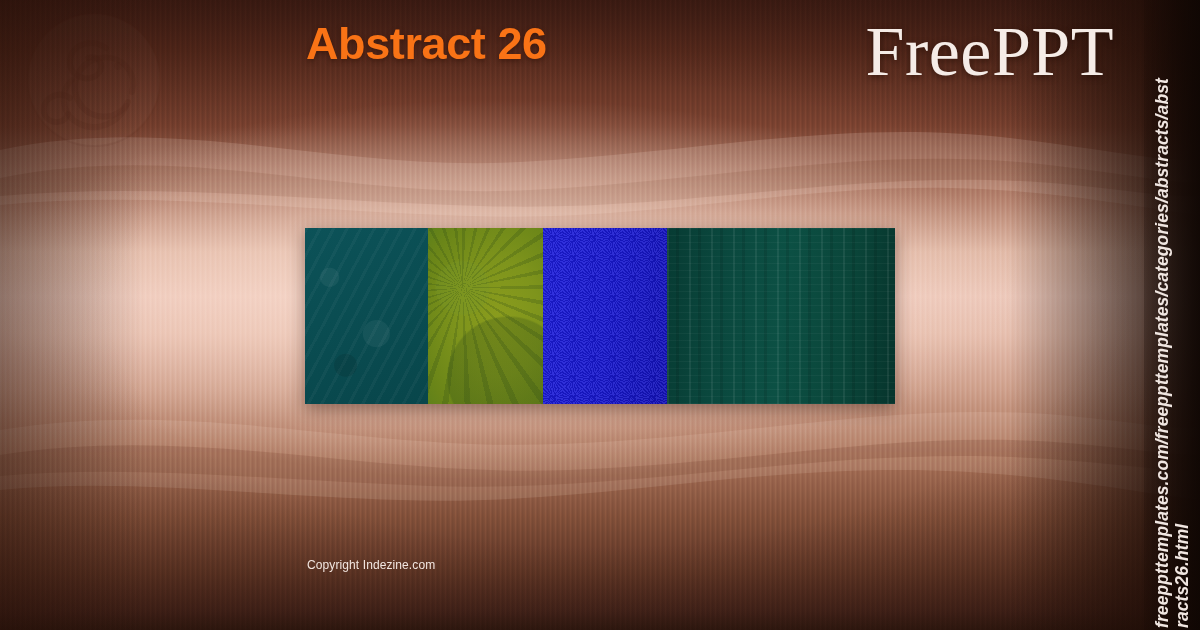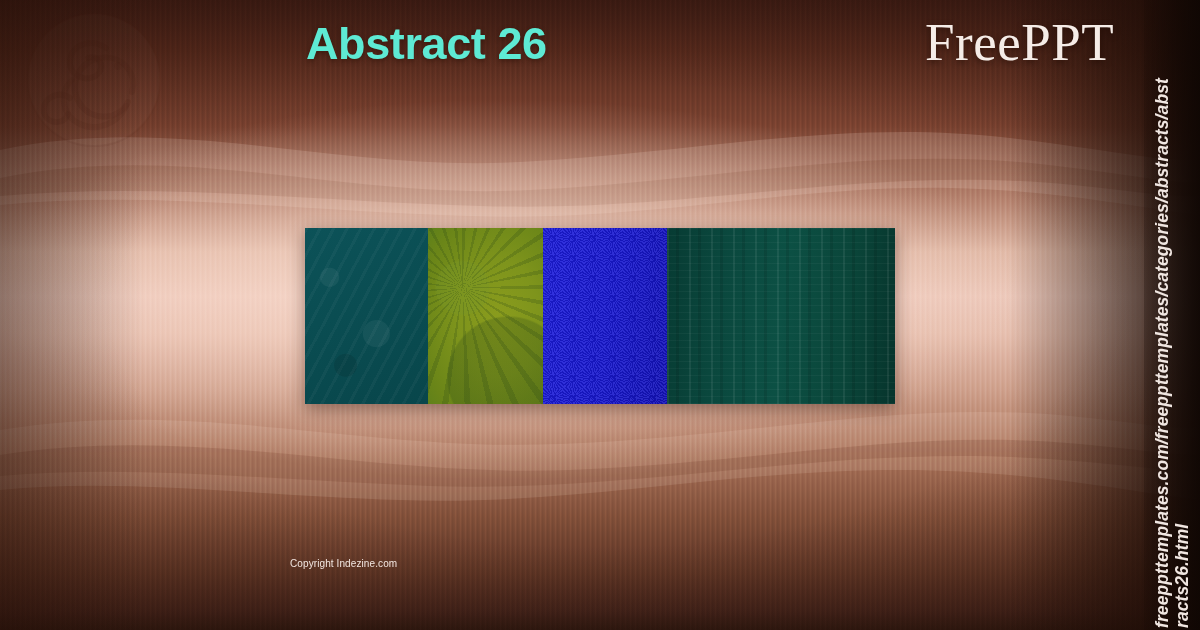--- a/index.html
+++ b/index.html
@@ -58,28 +58,28 @@
 
   
   .watermark{
     position:absolute; left:14px; top:6px; width:160px; height:152px;
     opacity:.30; pointer-events:none;
   }
 
   
   .title{
     position:absolute; left:306px; top:18px;
-    font-size:45px; font-weight:bold; color:#5eead4;
+    font-size:45px; font-weight:bold; color:#f97316;
     letter-spacing:-.4px;
     text-shadow:0 2px 5px rgba(45,16,8,.55);
   }
   .brand{
     position:absolute; right:86px; top:12px;
     font-family:"Liberation Serif", serif;
-    font-size:53px; color:#f5ece7; letter-spacing:.5px;
+    font-size:70px; color:#f5ece7; letter-spacing:.5px;
     text-shadow:0 2px 6px rgba(30,10,4,.6);
   }
 
   
   .preview{
     position:absolute; left:305px; top:228px; width:590px; height:176px;
     display:flex; overflow:hidden;
     box-shadow:0 5px 16px rgba(50,20,10,.45);
   }
   .panel{ position:relative; height:100%; overflow:hidden; }
@@ -119,22 +119,22 @@
       repeating-linear-gradient(to bottom, rgba(255,255,255,.035) 0 1px, transparent 1px 7px);
   }
 
   
   .subtitle{
     position:absolute; left:306px; top:503px;
     font-size:37px; font-weight:bold; color:#ffffff; letter-spacing:-.3px;
     text-shadow:0 2px 5px rgba(45,16,8,.5);
   }
   .copyright{
-    position:absolute; left:290px; top:558px;
-    font-size:10px; color:#f2e6e0; letter-spacing:.1px;
+    position:absolute; left:307px; top:558px;
+    font-size:12px; color:#f2e6e0; letter-spacing:.1px;
   }
   .legal{
     position:absolute; left:0; right:0; top:608px; text-align:center;
     font-size:10px; color:#d8c3ba; letter-spacing:.05px;
   }
 
   
   .url-rail{
     position:absolute; right:0; top:0; width:56px; height:630px;
     background:linear-gradient(to right, rgba(25,10,5,.30), rgba(14,6,3,.86));

